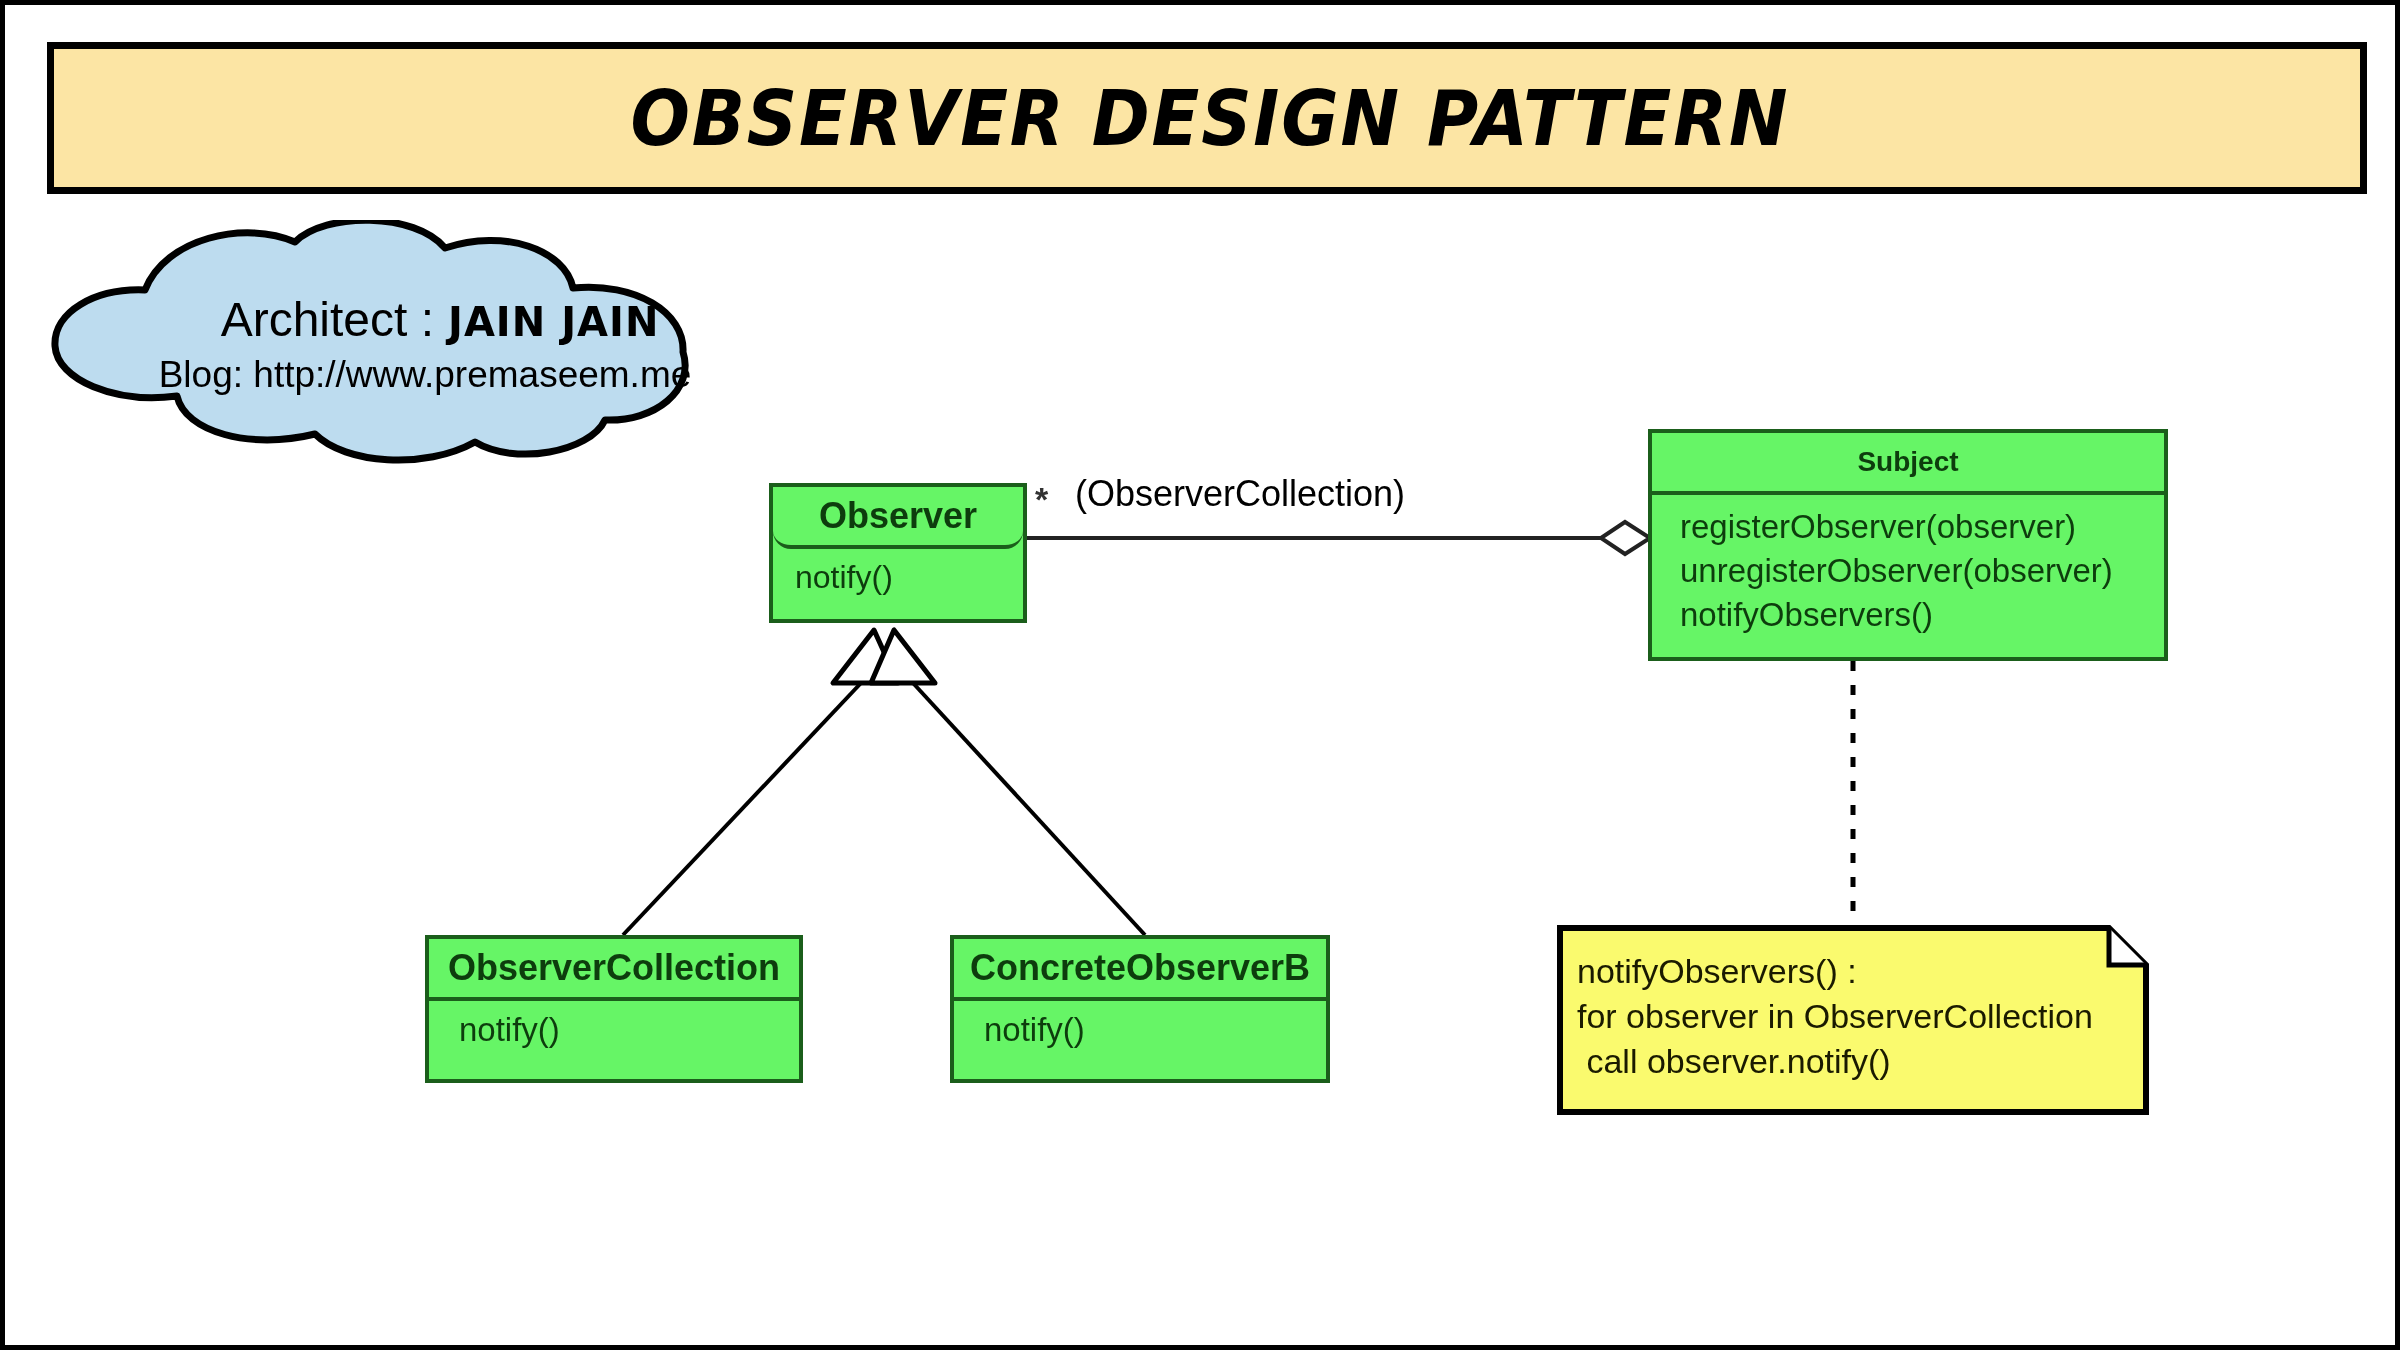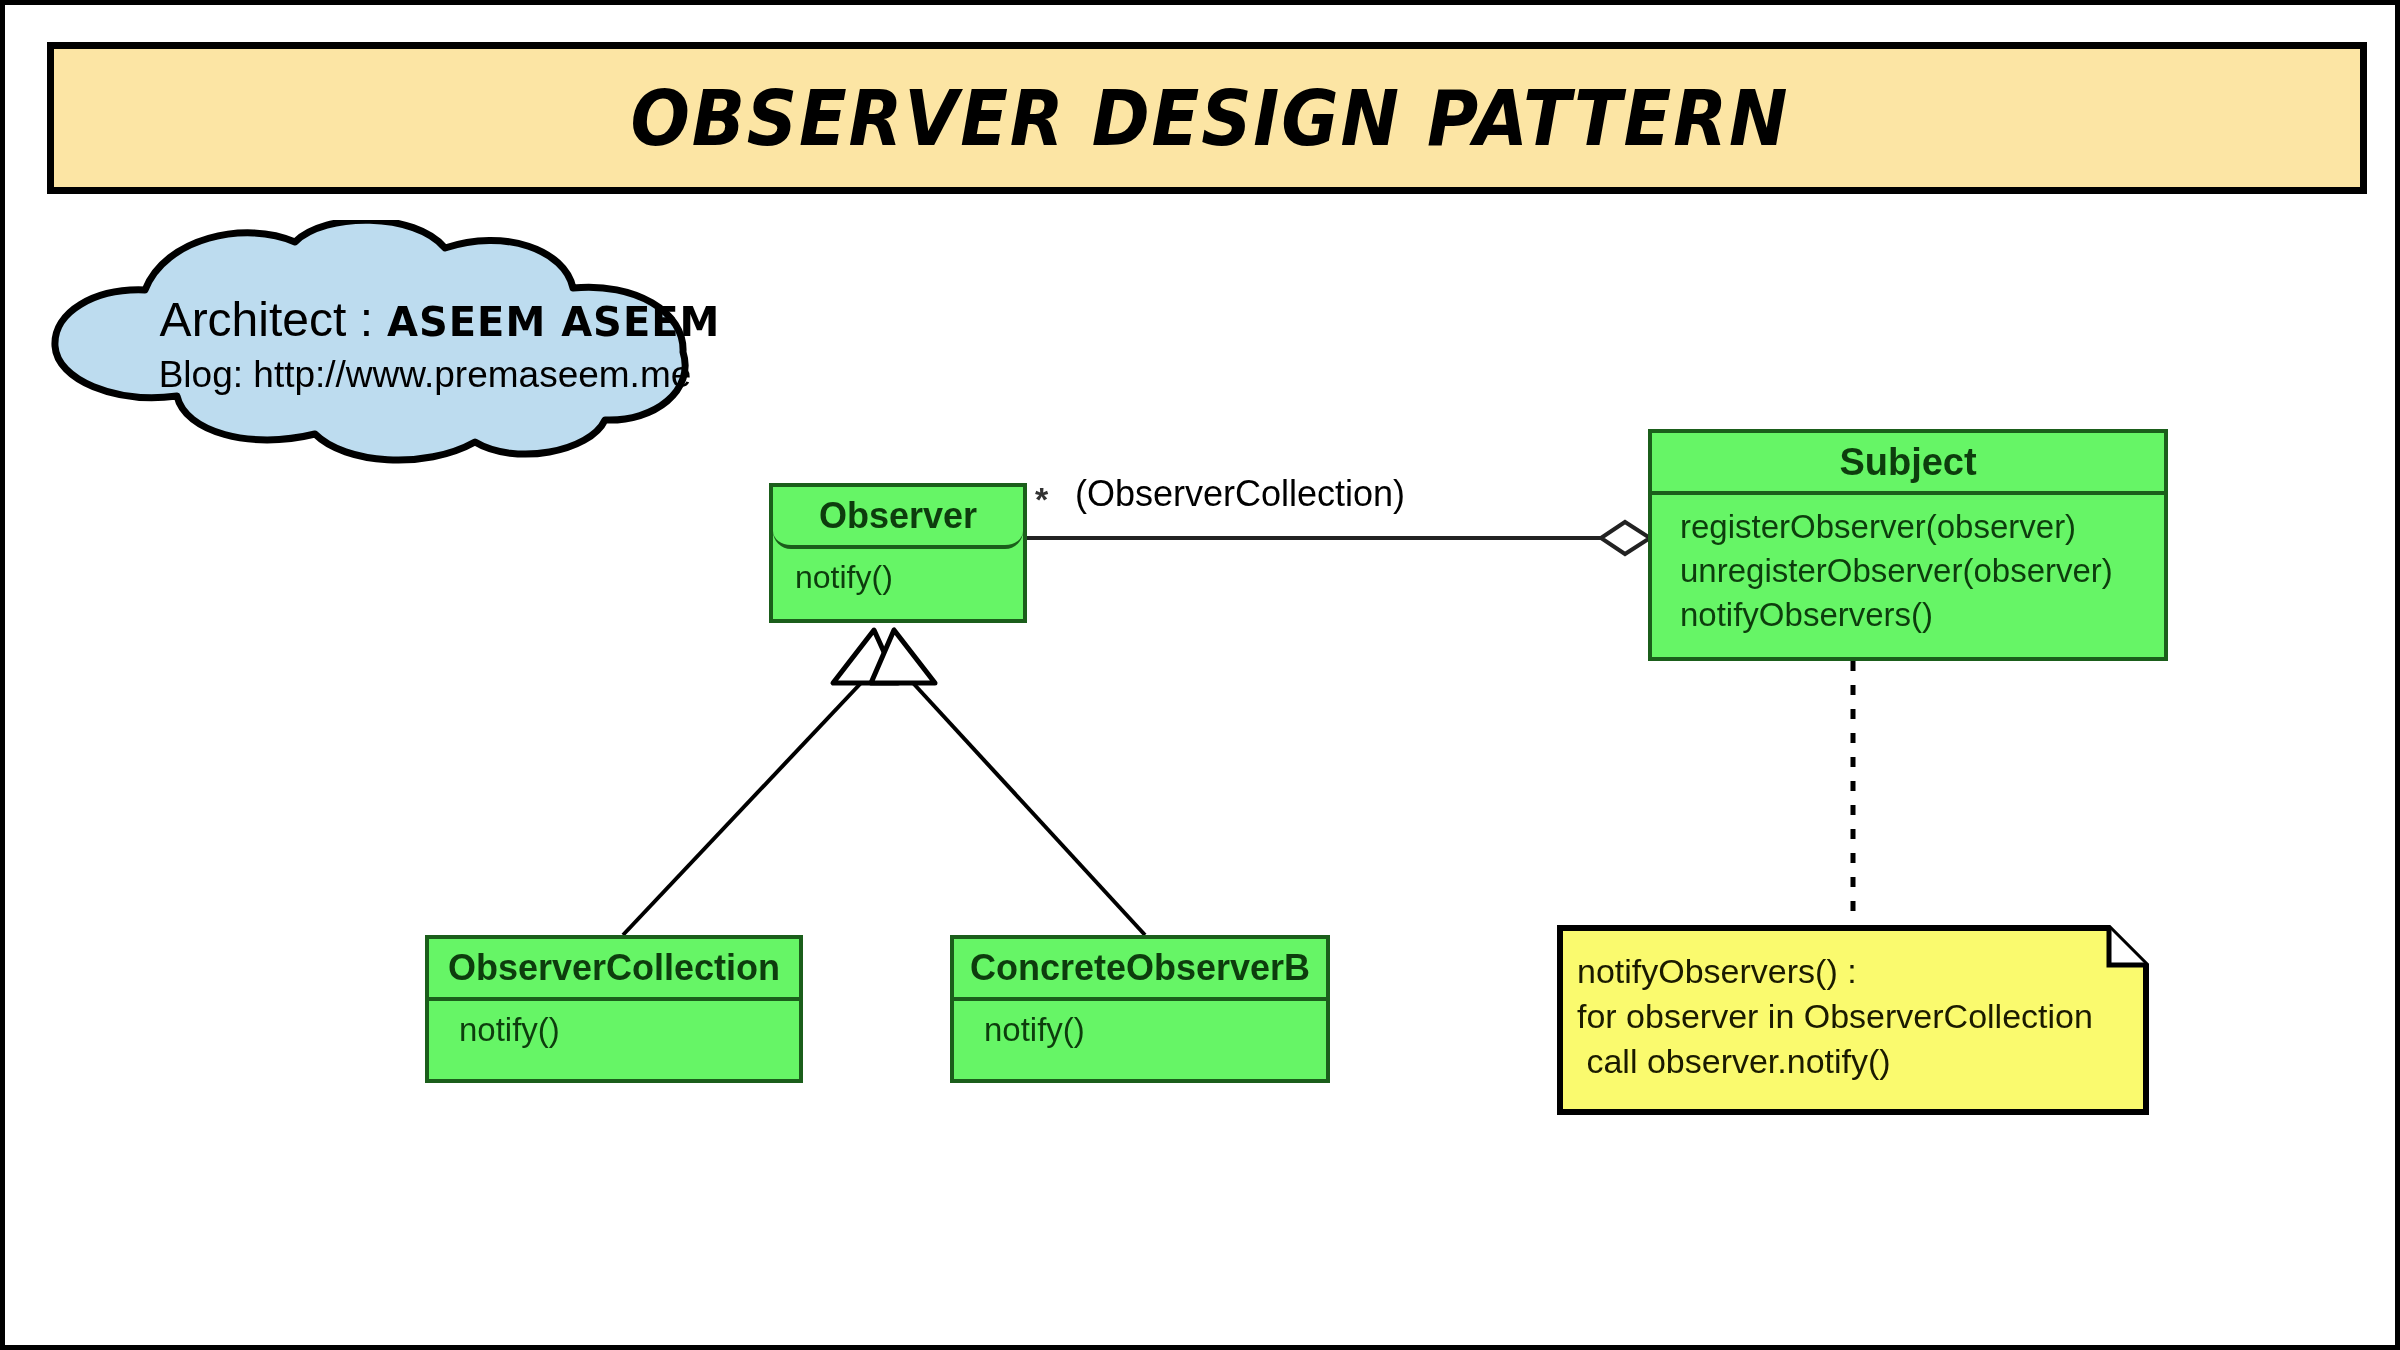--- a/index.html
+++ b/index.html
@@ -117,21 +117,21 @@
   }
   .uml-body .member { white-space: nowrap; }
 
   
   #class-observer { left: 764px; top: 478px; width: 258px; height: 140px; }
   #class-observer .uml-header { height: 62px; font-size: 36px; border-radius: 18px; }
   #class-observer .uml-body { padding: 10px 0 0 22px; font-size: 32px; }
 
   
   #class-subject { left: 1643px; top: 424px; width: 520px; height: 232px; }
-  #class-subject .uml-header { height: 62px; font-size: 38px; }
+  #class-subject .uml-header { height: 62px; font-size: 28px; }
   #class-subject .uml-body { padding: 10px 0 0 28px; font-size: 33px; line-height: 1.33; }
 
   
   #class-concrete-a { left: 420px; top: 930px; width: 378px; height: 148px; }
   #class-concrete-a .uml-header { height: 62px; font-size: 36px; }
   #class-concrete-a .uml-body { padding: 10px 0 0 30px; font-size: 33px; }
 
   
   #class-concrete-b { left: 945px; top: 930px; width: 380px; height: 148px; }
   #class-concrete-b .uml-header { height: 62px; font-size: 36px; }
@@ -205,21 +205,21 @@
                C 640,62 690,92 688,132
                C 700,170 660,202 610,200
                C 595,232 520,246 480,222
                C 430,250 350,244 320,214
                C 255,230 190,212 182,176
                C 120,184 62,160 60,126
                C 58,92 100,68 150,70 Z" fill="#BDDCEF" stroke="#000000" stroke-width="7" stroke-linejoin="round"></path>
     </svg>
     <div id="cloud-text-wrap">
       <div id="cloud-line1">
-        <span id="cloud-architect-label">Architect :</span><span id="cloud-architect-name">ASEEM ASEEM</span>
+        <span id="cloud-architect-label">Architect :</span><span id="cloud-architect-name">JAIN JAIN</span>
       </div>
       <div id="cloud-line2">Blog: http://www.premaseem.me</div>
     </div>
   </div>
 
   <svg id="connectors" viewBox="0 0 2400 1350">
 
     <line x1="1022" y1="533" x2="1596" y2="533" stroke="#222222" stroke-width="4"></line>
 
     <polygon points="1596,533 1620,517 1645,533 1620,549" fill="#ffffff" stroke="#222222" stroke-width="4"></polygon>

